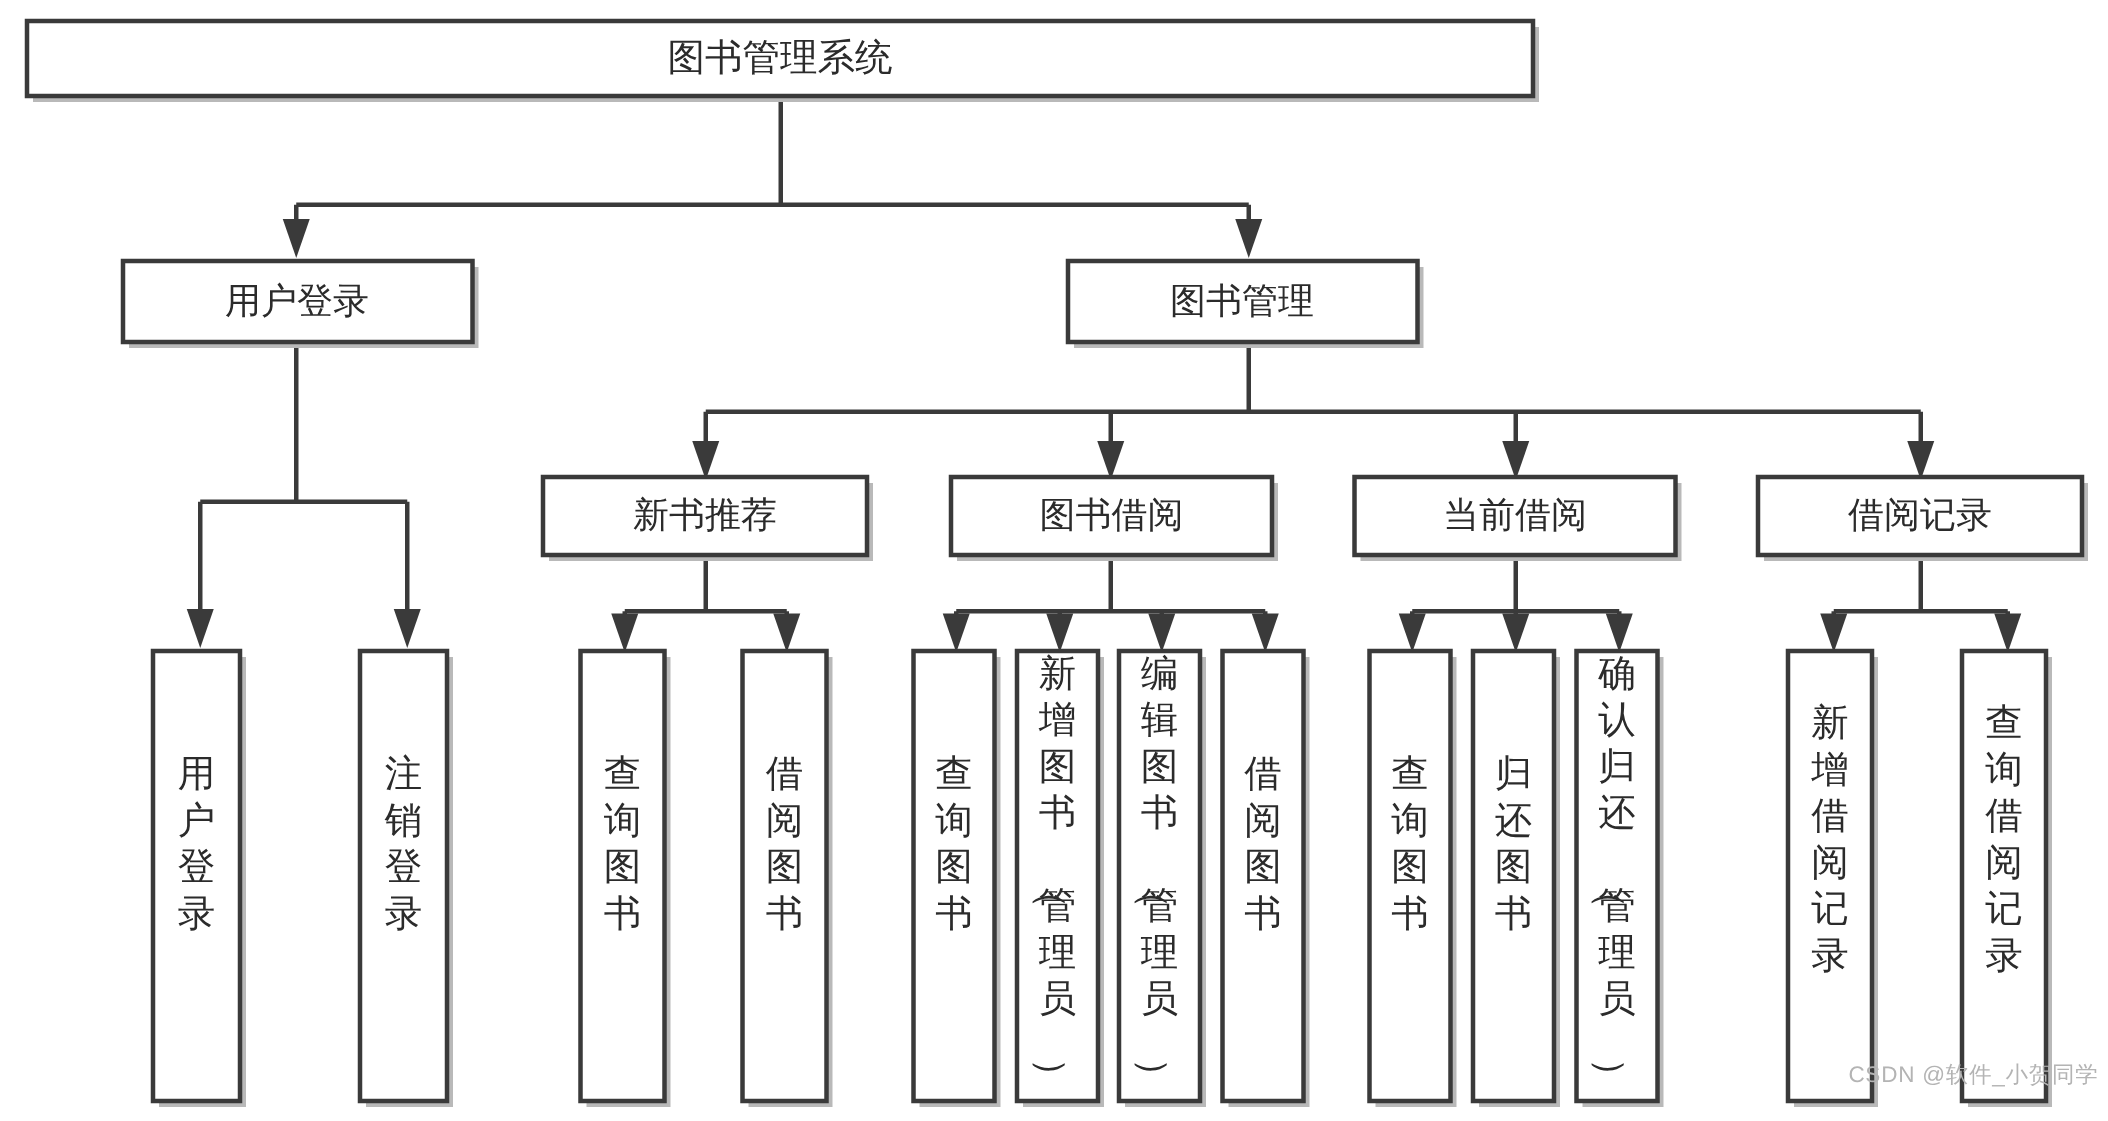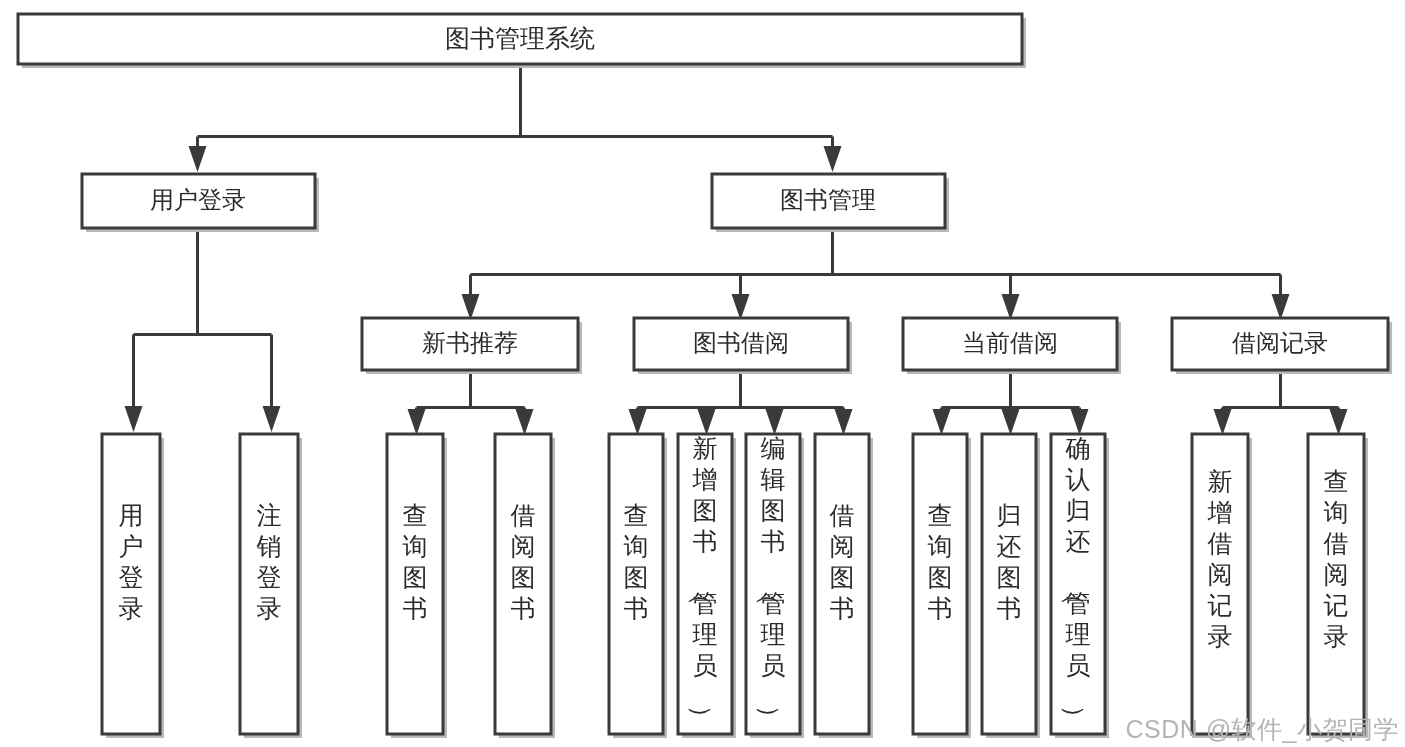--- a/index.html
+++ b/index.html
@@ -32,23 +32,23 @@
   text.label-title{font-size:25px;}
   text.vlabel{
     fill:#2b2b2b;
     font-family:"Liberation Sans","DejaVu Sans",sans-serif;
     font-size:25px;
     text-anchor:middle;
     white-space:pre;
   }
   .watermark{
     position:absolute;
-    right:6px;bottom:1px;
+    right:6px;bottom:21px;
     color:#b4b4b4;
-    font-size:25px;
+    font-size:15px;
     font-family:"Liberation Sans","DejaVu Sans",sans-serif;
     letter-spacing:0.5px;
     user-select:none;
     pointer-events:none;
   }
 </style>
 </head>
 <body>
 
 <svg id="diagram" viewBox="0 0 1405 747" xmlns="http://www.w3.org/2000/svg">

